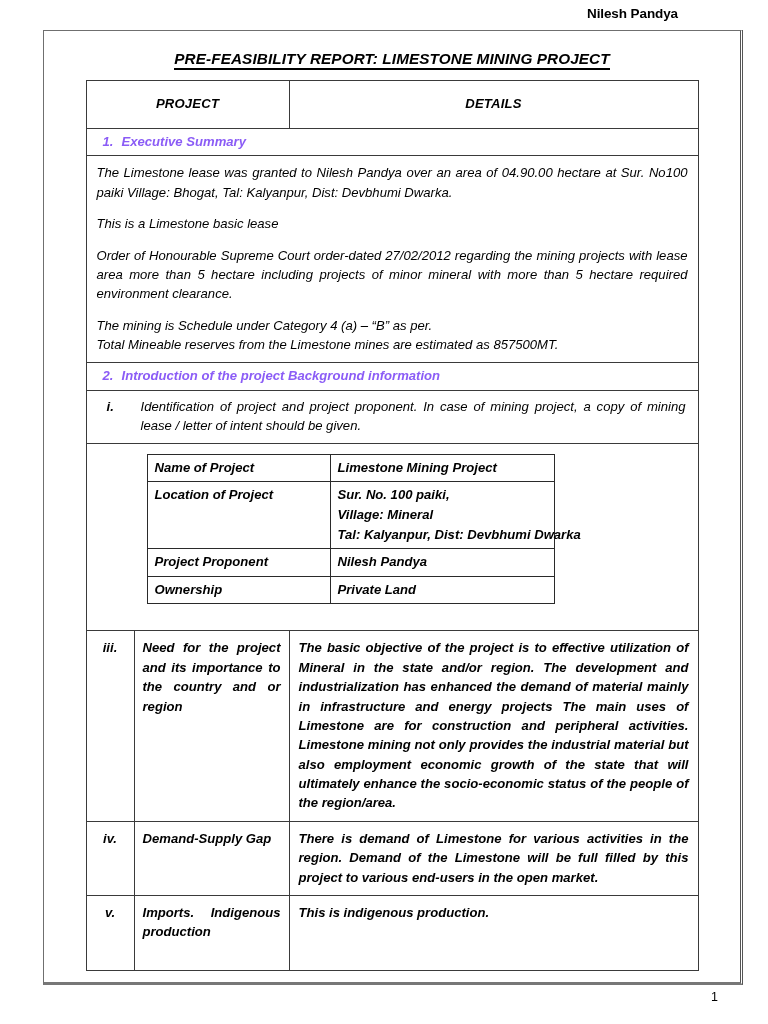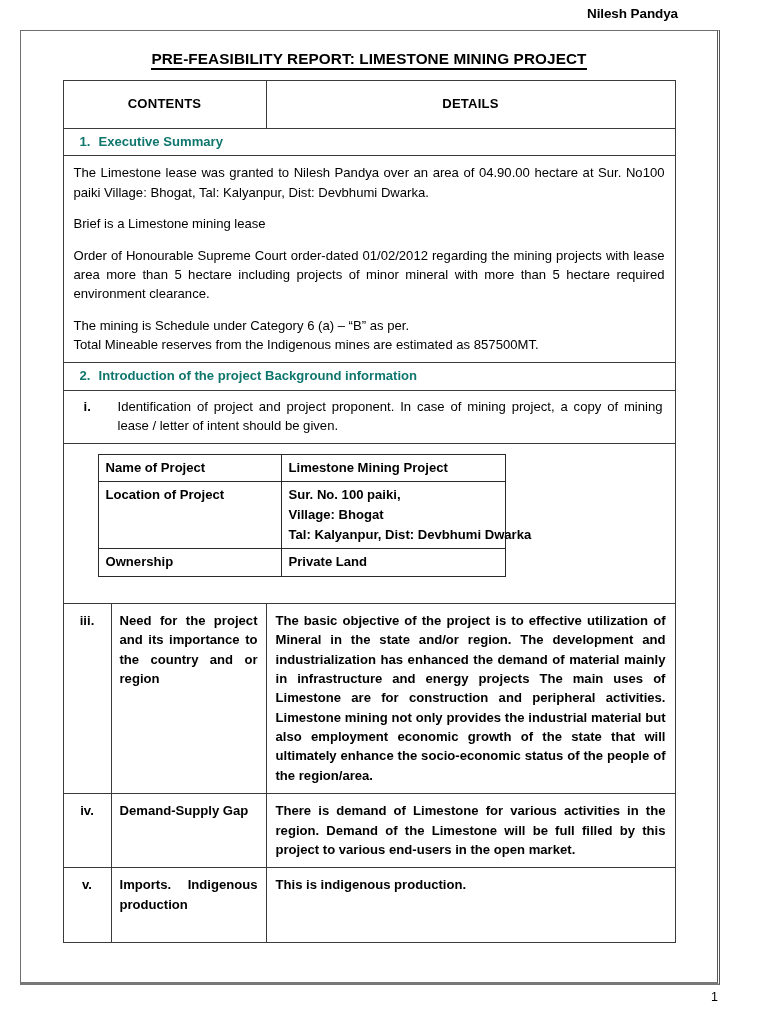--- a/index.html
+++ b/index.html
@@ -27,28 +27,29 @@
     padding-right: 90px;
     box-sizing: border-box;
     font-size: 13.5px;
     font-weight: bold;
     letter-spacing: -0.1px;
   }
 
   
   .page-border {
     position: absolute;
-    left: 20px;
+    left: 43px;
     top: 30px;
     width: 700px;
     height: 955px;
     border: 1px solid #6f6f6f;
     border-right: 3px double #555;
     border-bottom: 3px solid #777;
     box-sizing: border-box;
+    font-style: italic;
   }
   .page-inner {
     position: absolute;
     left: 0;
     top: 0;
     width: 100%;
     height: 100%;
     box-sizing: border-box;
     padding: 12px 12px 0 12px;
   }
@@ -87,21 +88,21 @@
     text-align: center;
     font-weight: bold;
     font-size: 14.2px;
     height: 38px;
     vertical-align: middle !important;
     letter-spacing: 0.2px;
   }
 
   
   .section-heading {
-    color: #0f766e;
+    color: #8b5cf6;
     font-weight: bold;
     font-size: 13.6px;
     padding: 3px 7px 4px 16px !important;
   }
   .section-heading .num {
     display: inline-block;
     min-width: 19px;
   }
 
   
@@ -133,21 +134,21 @@
     vertical-align: top;
     text-align: justify;
   }
 
   
   .inner-wrap {
     padding: 10px 0 26px 0 !important;
   }
   .inner-table {
     width: 408px;
-    margin: 0 0 0 34px;
+    margin: 0 0 0 60px;
     border-collapse: collapse;
     table-layout: fixed;
   }
   .inner-table td {
     border: 1px solid #2a2a2a;
     font-size: 13.1px;
     font-weight: bold;
     padding: 3px 7px 4px 7px;
     line-height: 1.5;
     vertical-align: top;
@@ -204,37 +205,37 @@
 
     <table class="main-table">
       <colgroup>
         <col style="width:48px">
         <col style="width:155px">
         <col>
       </colgroup>
       <tbody>
 
         <tr>
-          <td class="hdr-cell" colspan="2">CONTENTS</td>
+          <td class="hdr-cell" colspan="2">PROJECT</td>
           <td class="hdr-cell">DETAILS</td>
         </tr>
 
         <tr>
           <td class="section-heading" colspan="3">
             <span class="num">1.</span><span>Executive Summary</span>
           </td>
         </tr>
 
         <tr>
           <td class="body-cell" colspan="3">
             <p>The Limestone lease was granted to Nilesh Pandya over an area of 04.90.00 hectare at Sur. No100 paiki Village: Bhogat, Tal: Kalyanpur, Dist: Devbhumi Dwarka.</p>
-            <p class="nojust">Brief is a Limestone mining lease</p>
-            <p>Order of Honourable Supreme Court order-dated 01/02/2012 regarding the mining projects with lease area more than 5 hectare including projects of minor mineral with more than 5 hectare required environment clearance.</p>
-            <p class="nojust tight">The mining is Schedule under Category 6 (a) – “B” as per.</p>
-            <p class="nojust">Total Mineable reserves from the Indigenous mines are estimated as 857500MT.</p>
+            <p class="nojust">This is a Limestone basic lease</p>
+            <p>Order of Honourable Supreme Court order-dated 27/02/2012 regarding the mining projects with lease area more than 5 hectare including projects of minor mineral with more than 5 hectare required environment clearance.</p>
+            <p class="nojust tight">The mining is Schedule under Category 4 (a) – “B” as per.</p>
+            <p class="nojust">Total Mineable reserves from the Limestone mines are estimated as 857500MT.</p>
           </td>
         </tr>
 
         <tr>
           <td class="section-heading" colspan="3">
             <span class="num">2.</span><span>Introduction of the project Background information</span>
           </td>
         </tr>
 
         <tr>
@@ -250,22 +251,28 @@
                 <tr>
                   <td class="k">Name of Project</td>
                   <td class="v">
                     <div>Limestone  Mining Project</div>
                   </td>
                 </tr>
                 <tr>
                   <td class="k">Location of Project</td>
                   <td class="v">
                     <div>Sur. No. 100 paiki,</div>
-                    <div>Village: Bhogat</div>
+                    <div>Village: Mineral</div>
                     <div>Tal: Kalyanpur, Dist: Devbhumi Dwarka</div>
+                  </td>
+                </tr>
+                <tr>
+                  <td class="k">Project Proponent</td>
+                  <td class="v">
+                    <div>Nilesh Pandya</div>
                   </td>
                 </tr>
                 <tr>
                   <td class="k">Ownership</td>
                   <td class="v">
                     <div>Private Land</div>
                   </td>
                 </tr>
               </tbody>
             </table>

